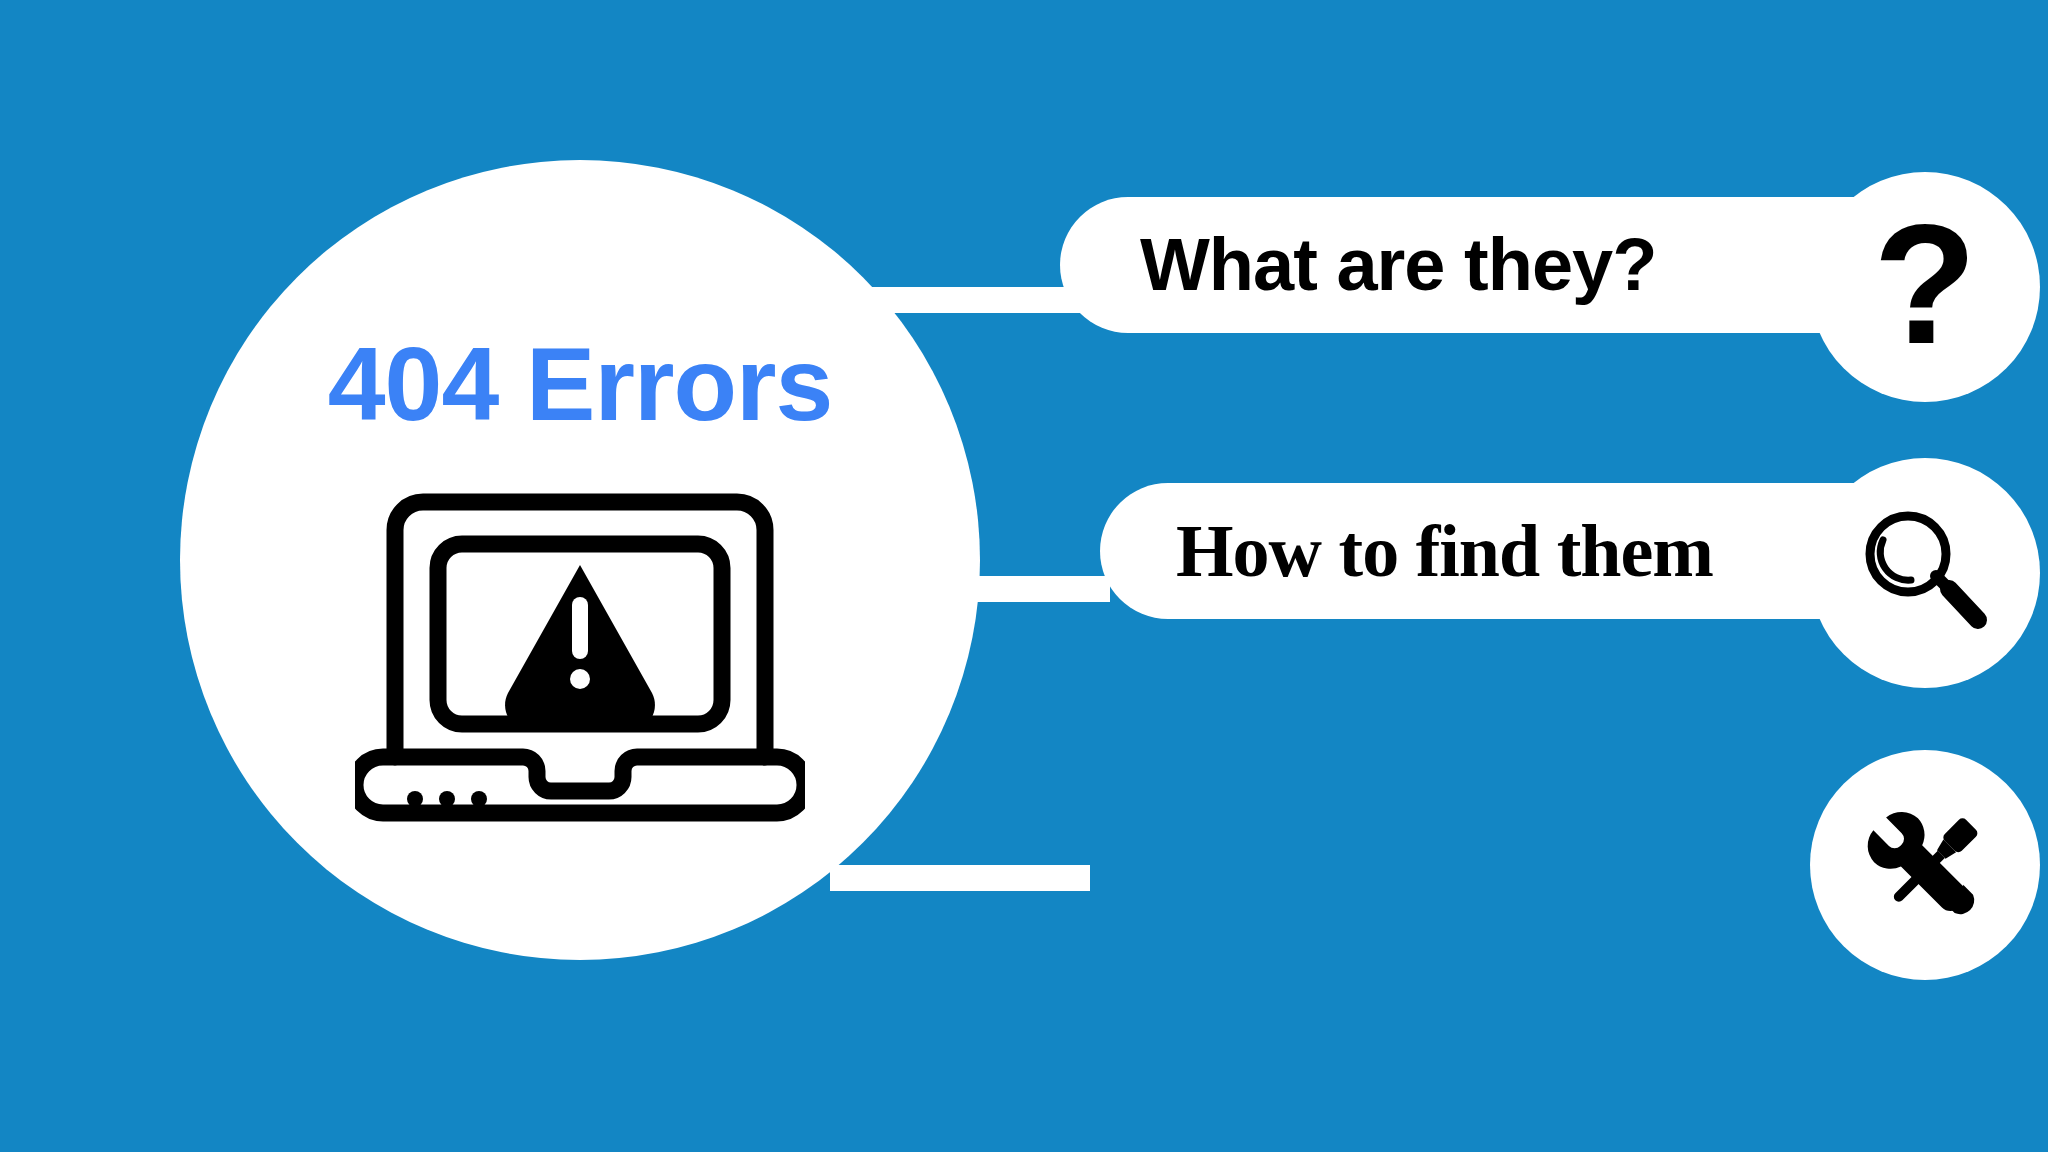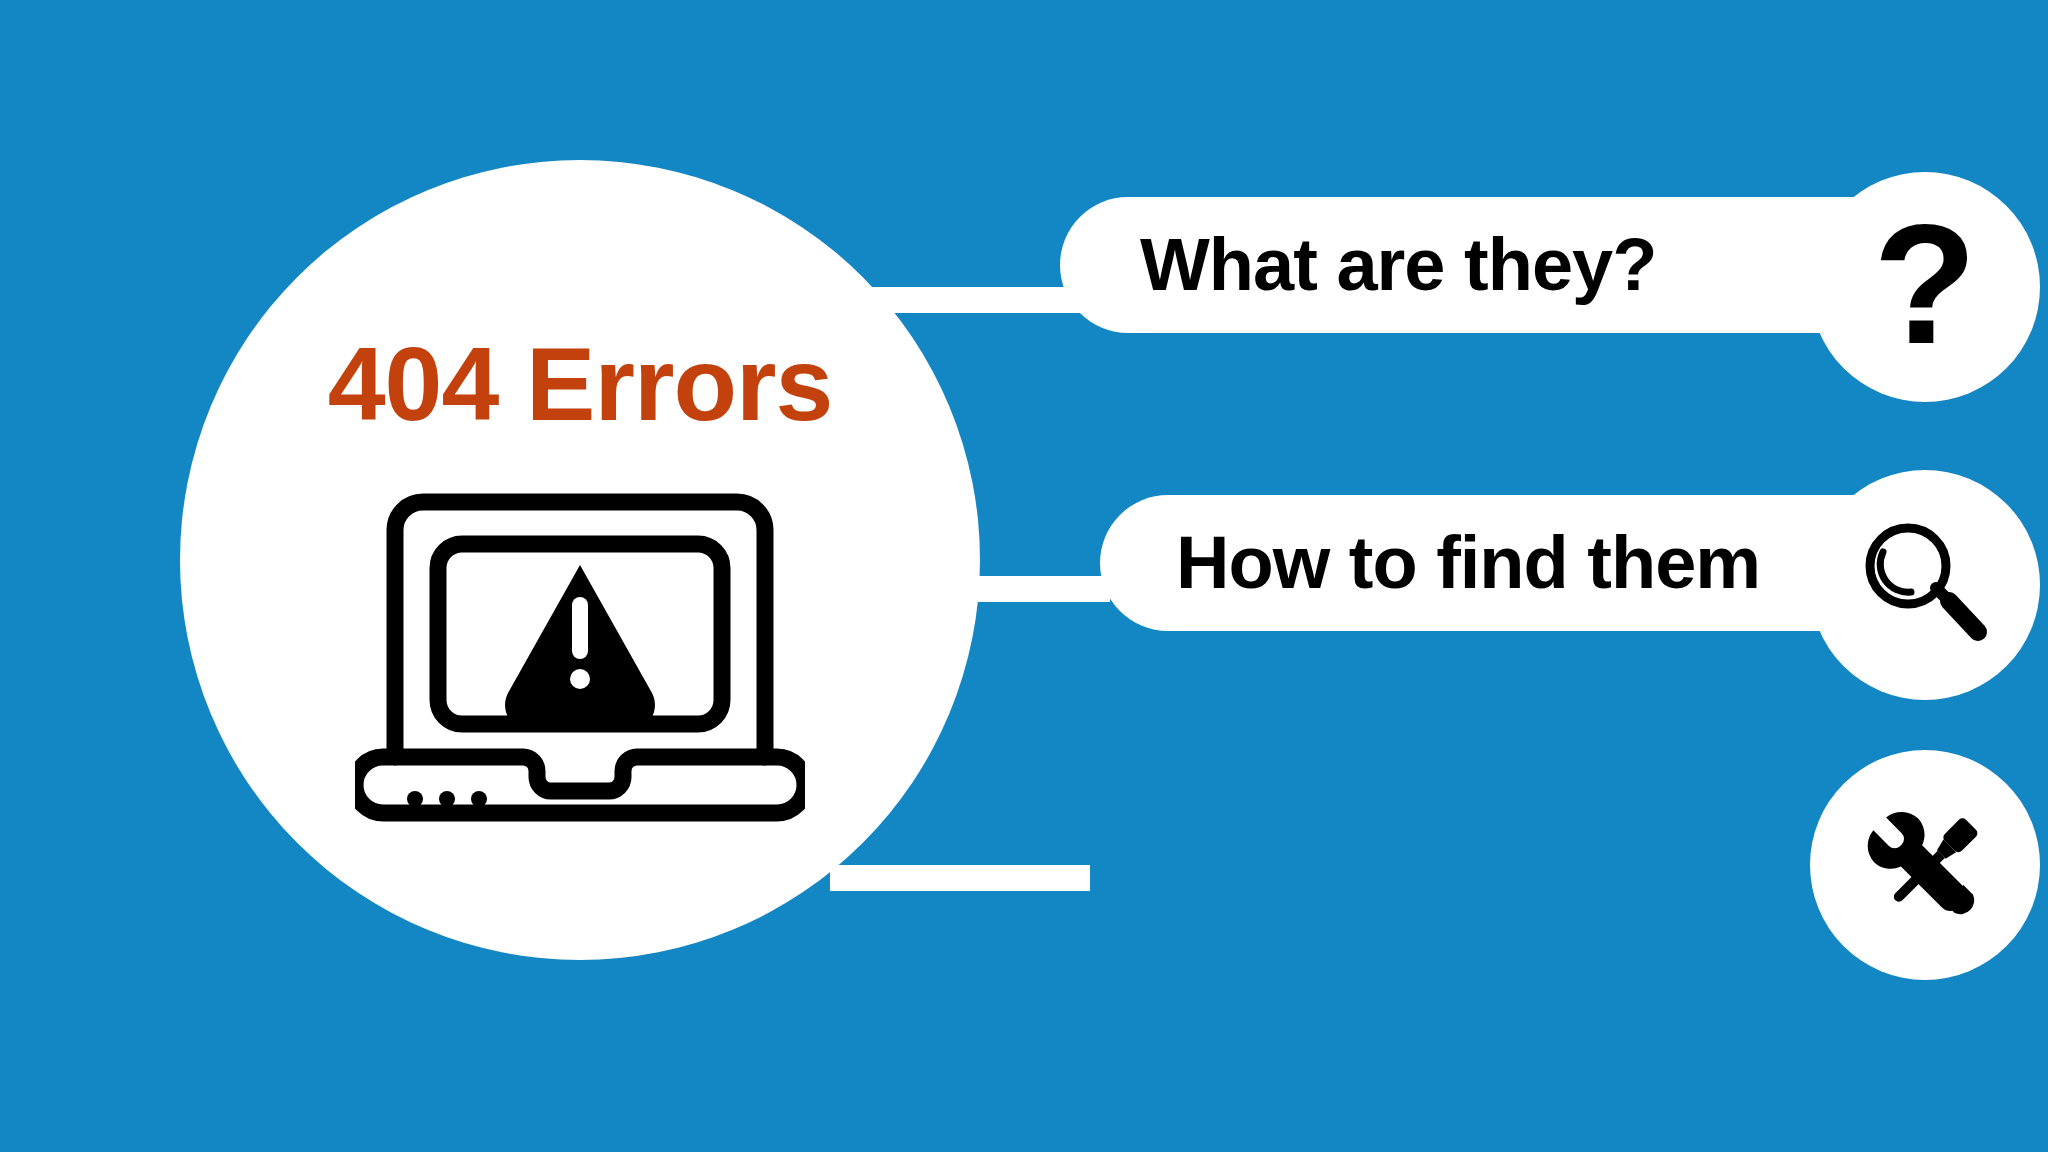--- a/index.html
+++ b/index.html
@@ -28,21 +28,21 @@
     z-index: 3;
   }
   .hub-title {
     position: absolute;
     left: 0;
     top: 172px;
     width: 100%;
     text-align: center;
     font-size: 104px;
     font-weight: bold;
-    color: #c2410c;
+    color: #3b82f6;
     letter-spacing: -1px;
     line-height: 1;
     white-space: nowrap;
   }
   .hub-icon {
     position: absolute;
     left: 50%;
     top: 322px;
     transform: translateX(-50%);
     width: 450px;
@@ -60,21 +60,21 @@
   .connector.c2 { left: 930px; top: 576px;  width: 180px; }
   .connector.c3 { left: 830px; top: 865px;  width: 260px; }
 
   
   .branch {
     position: absolute;
     z-index: 4;
     height: 230px;
   }
   .branch.b1 { left: 1060px; top: 172px; width: 980px; }
-  .branch.b2 { left: 1100px; top: 470px; width: 940px; }
+  .branch.b2 { left: 1100px; top: 458px; width: 940px; font-family: Liberation Serif, serif; }
   .branch.b3 { left: 1060px; top: 750px; width: 980px; }
 
   .pill {
     position: absolute;
     left: 0;
     top: 25px;
     height: 136px;
     border-radius: 90px;
     background: #ffffff;
   }

